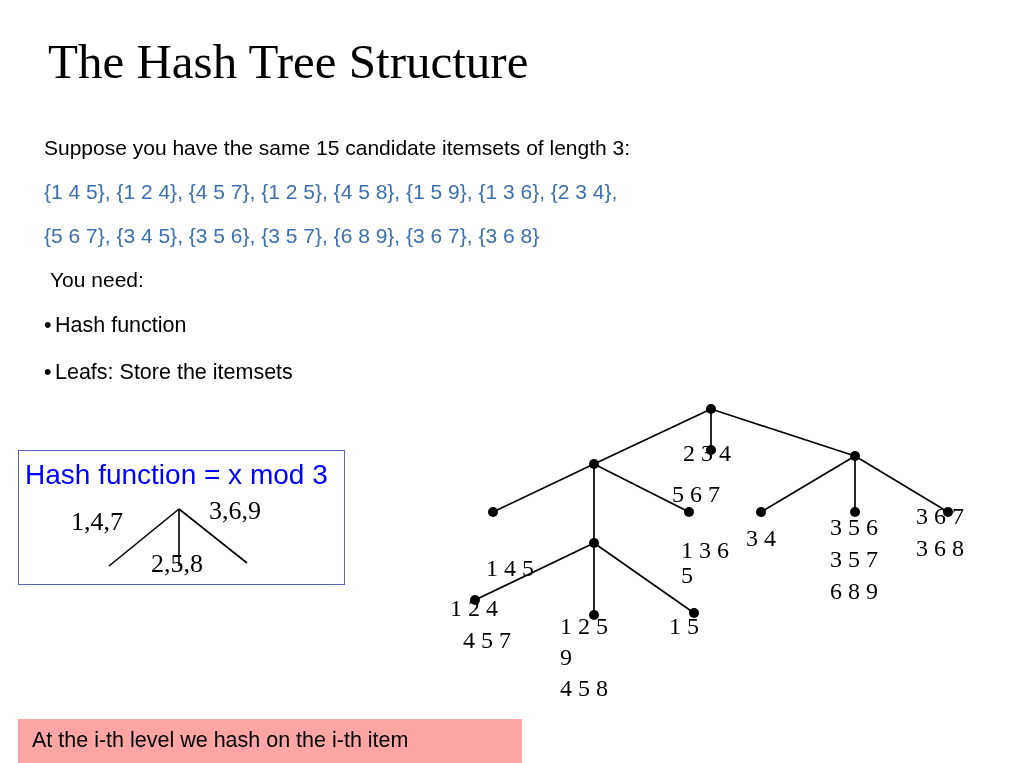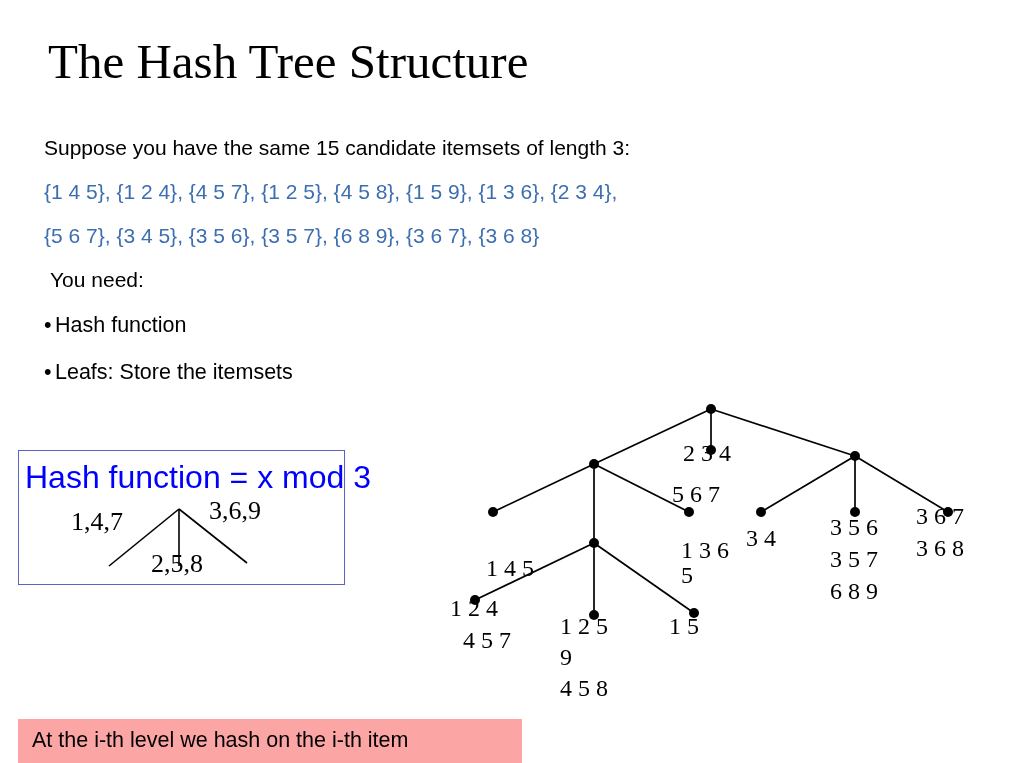--- a/index.html
+++ b/index.html
@@ -74,21 +74,21 @@
     width: 327px;
     height: 135px;
     border: 1.5px solid #5a62c8;
     background: #ffffff;
     box-sizing: border-box;
   }
   #hash-title {
     position: absolute;
     left: 6px;
     top: 8px;
-    font-size: 32px;
+    font-size: 28px;
     color: #0000ff;
     white-space: nowrap;
     font-family: "Liberation Sans", sans-serif;
   }
   .hx-label {
     position: absolute;
     font-family: "Liberation Serif", serif;
     font-size: 26px;
     color: #000000;
     white-space: nowrap;

